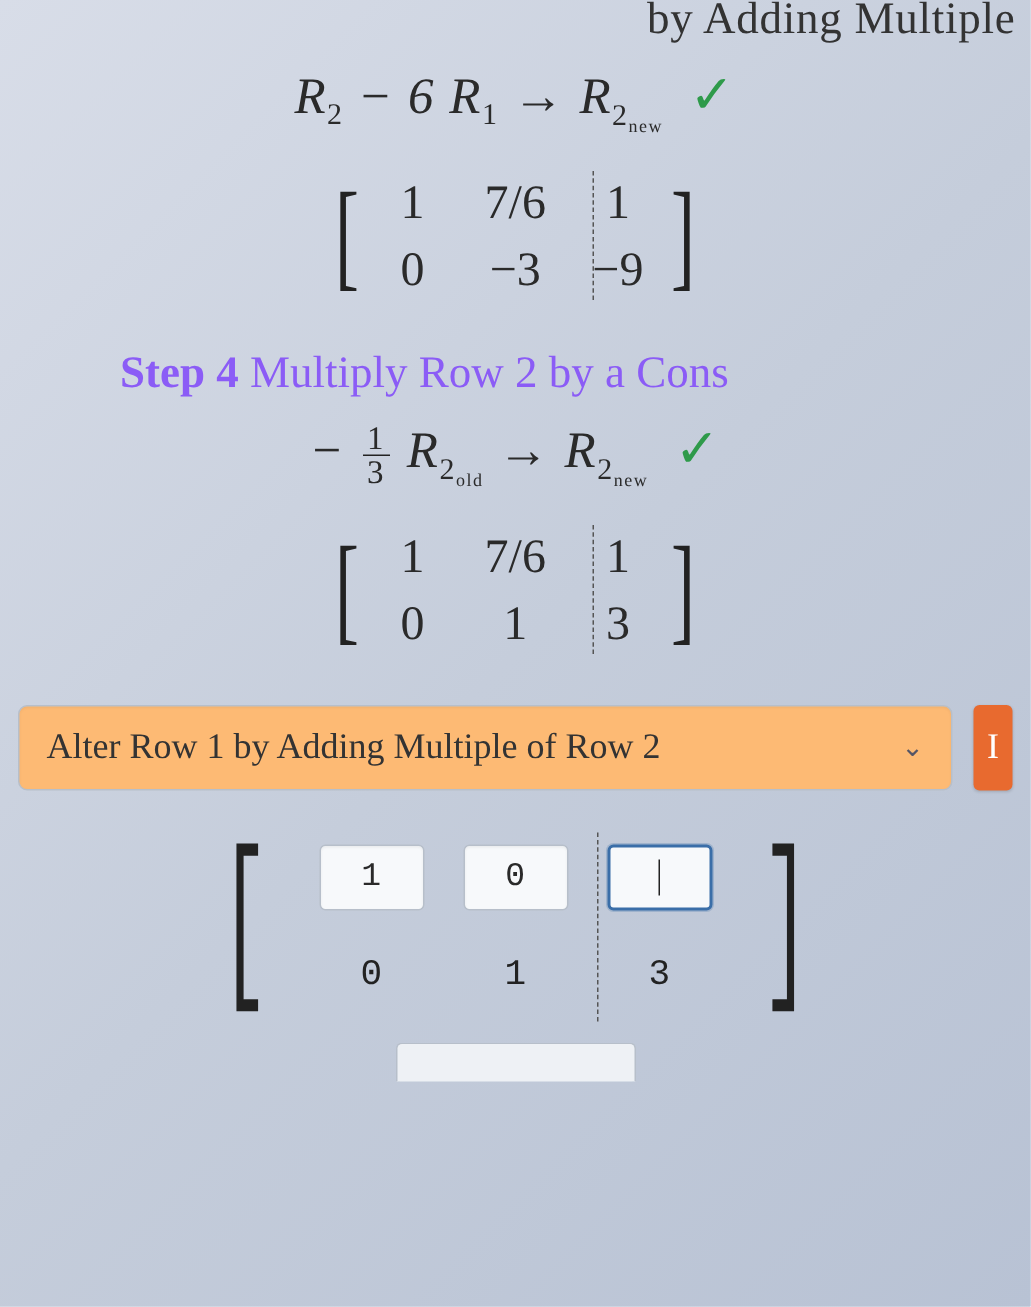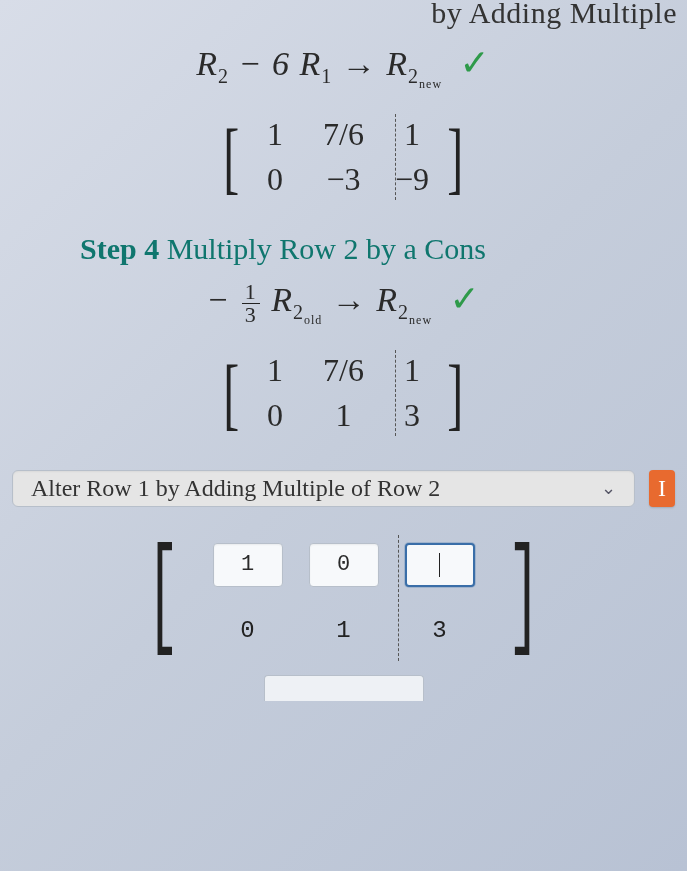--- a/index.html
+++ b/index.html
@@ -75,21 +75,21 @@
   .mat-grid .sep {
     position: absolute;
     top: 4px;
     bottom: 4px;
     border-left: 1px dashed #555;
   }
   .mat-cell { text-align: center; min-width: 40px; }
   .step-heading {
     font-size: 30px;
     margin: 18px 0 10px 70px;
-    color: #0f766e;
+    color: #8b5cf6;
   }
   .step-heading b { font-weight: bold; }
   .frac {
     display: inline-block;
     vertical-align: middle;
     text-align: center;
     font-size: 22px;
     line-height: 1;
     margin: 0 2px;
     font-style: normal;
@@ -100,24 +100,24 @@
   
   .controls {
     display: flex;
     align-items: stretch;
     gap: 14px;
     margin: 30px 0 26px 0;
     padding: 0 2px;
   }
   .dropdown {
     flex: 1;
-    background: #e5e5e5;
+    background: #fdba74;
     border: 1px solid #b7bfca;
     border-radius: 6px;
-    padding: 4px 18px;
+    padding: 14px 18px;
     font-size: 24px;
     font-family: Georgia, serif;
     color: #333;
     display: flex;
     align-items: center;
     justify-content: space-between;
     box-shadow: inset 0 1px 2px rgba(0,0,0,0.05);
   }
   .chev {
     color: #556;

